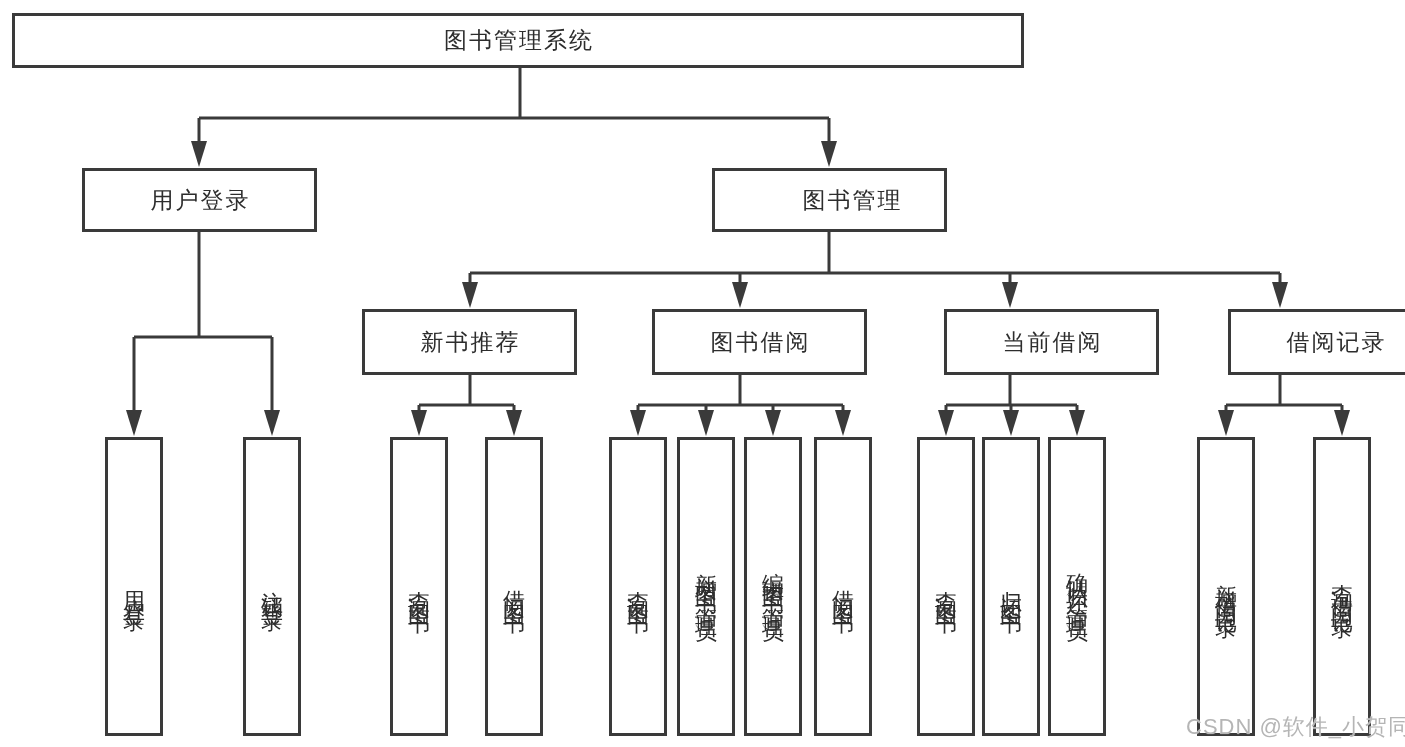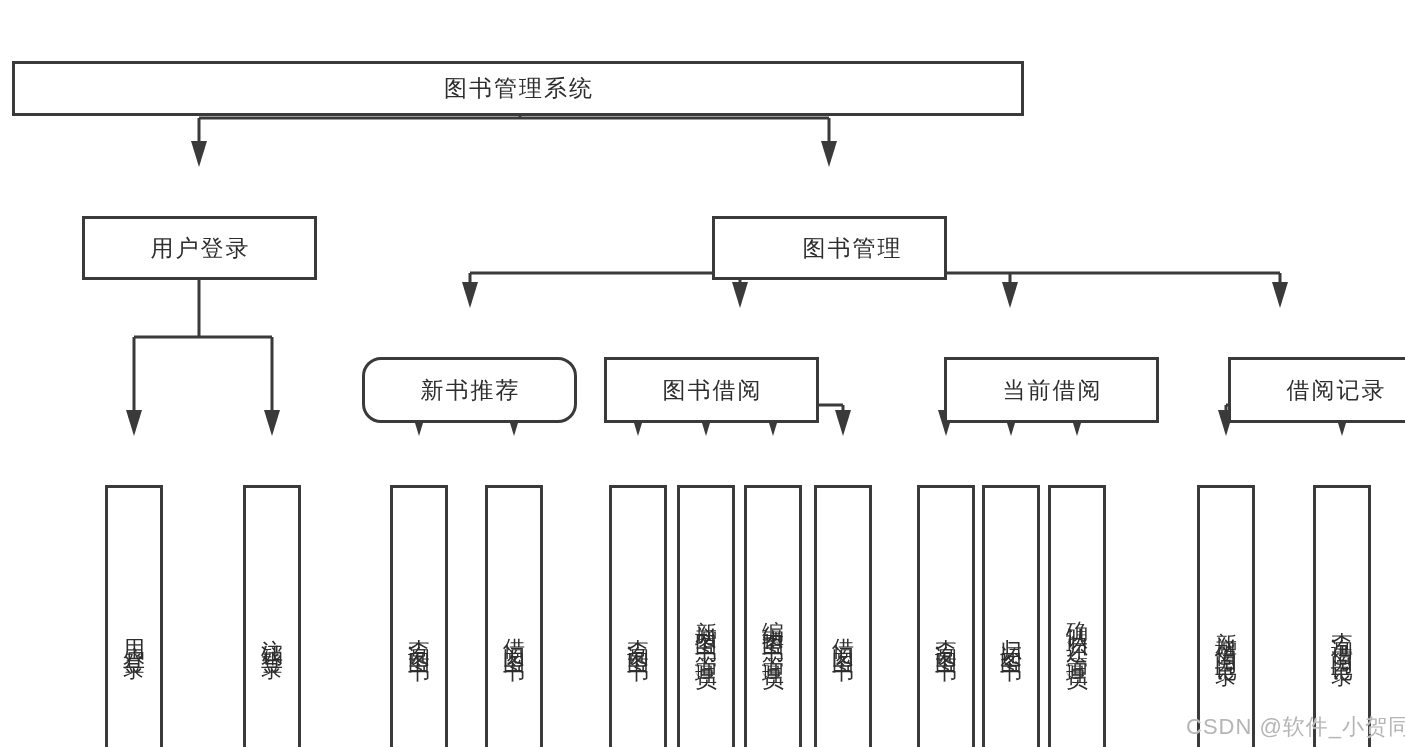--- a/index.html
+++ b/index.html
@@ -32,21 +32,20 @@
   }
   .node {
     position: absolute;
     box-sizing: border-box;
     border: 3px solid #3a3a3a;
     background: #ffffff;
     display: flex;
     align-items: center;
     justify-content: center;
     color: #2d2d2d;
-    margin-top: 48px;
   }
   .node.h-box {
     font-size: 23px;
     letter-spacing: 2px;
     text-indent: 2px;
     white-space: nowrap;
   }
   .node.root {
     left: 12px; top: 13px; width: 1012px; height: 55px;
   }
@@ -117,24 +116,24 @@
     <span>图书管理系统</span>
   </div>
 
   <div class="node h-box lvl2" style="left:82px; top:168px;">
     <span>用户登录</span>
   </div>
   <div class="node h-box lvl2" style="left:712px; top:168px;padding-left:44px;">
     <span>图书管理</span>
   </div>
 
-  <div class="node h-box lvl3" style="left:362px;border-radius:19px;">
+  <div class="node h-box lvl3" style="left:362px;">
     <span>新书推荐</span>
   </div>
-  <div class="node h-box lvl3" style="left:604px;align-items:center;">
+  <div class="node h-box lvl3" style="left:652px;align-items:center;">
     <span>图书借阅</span>
   </div>
   <div class="node h-box lvl3" style="left:944px;">
     <span>当前借阅</span>
   </div>
   <div class="node h-box lvl3" style="left:1228px;">
     <span>借阅记录</span>
   </div>
 
   <div class="node leaf" style="left:105px;">

